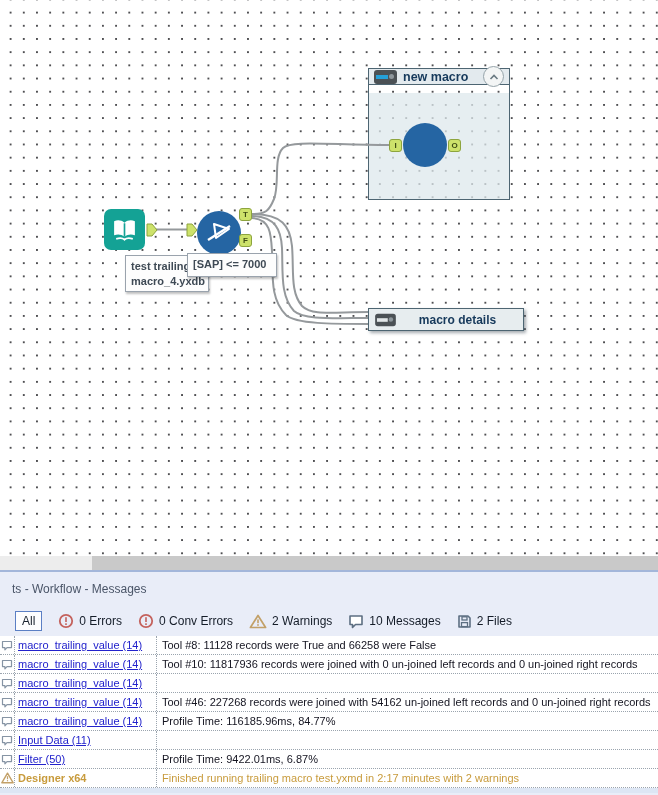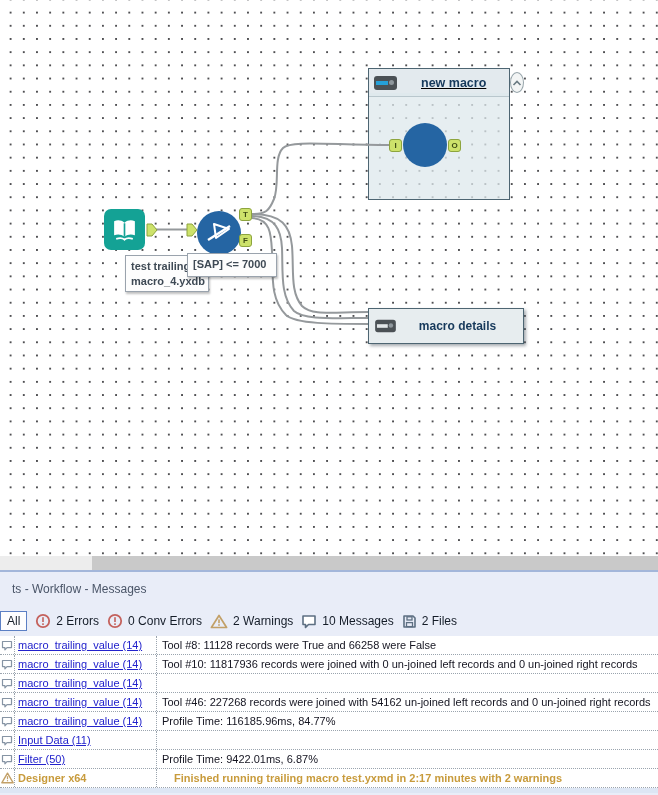--- a/index.html
+++ b/index.html
@@ -7,22 +7,22 @@
        font-family:"Liberation Sans",sans-serif;}
 
   
   .canvas{position:absolute;left:0;top:0;width:658px;height:556px;background-color:#fff;
     background-image:radial-gradient(circle,#4f4f52 0.9px,transparent 1.1px);
     background-size:13.2px 13.2px;background-position:4px 6px;}
   .abs{position:absolute;box-sizing:border-box;}
 
   
   .tc{border:1px solid #4d6572;z-index:1;}
-  .tc-hdr{height:28px;background:#e3eaee;border-bottom:1px solid #4d6572;display:flex;
-          align-items:center;padding:0 5px;gap:24px;box-sizing:border-box;text-decoration:underline;}
+  .tc-hdr{height:16px;background:#e3eaee;border-bottom:1px solid #4d6572;display:flex;
+          align-items:center;padding:0 5px;gap:6px;box-sizing:border-box;}
   .tc-bdy{position:absolute;left:0;right:0;top:24px;bottom:0;background:rgba(222,232,236,0.75);}
   .tc-title{font-size:12.5px;font-weight:bold;color:#16395b;white-space:nowrap;}
   .cicon{width:23px;height:14px;background:#4b5155;border-radius:3px;position:relative;flex:none;}
   .cicon::before{content:"";position:absolute;left:2px;top:5px;width:12px;height:4px;background:#25a0d8;}
   .cicon::after{content:"";position:absolute;left:15px;top:4px;width:5px;height:5px;border-radius:50%;background:#8e979c;}
   .cicon.light::before{background:#e2e6e8;}
   .collapse-btn{margin-left:auto;width:19px;height:19px;border-radius:50%;border:1px solid #96a4aa;
     background:#f3f5f5;display:flex;align-items:center;justify-content:center;cursor:pointer;}
   .tc-details{background:#e7edef;box-shadow:2px 2px 3px rgba(80,92,102,0.5);display:flex;
               align-items:center;padding:0 5px;z-index:3;}
@@ -46,38 +46,38 @@
   .wires path{stroke:#95999c;stroke-width:2;fill:none;stroke-linecap:round;}
 
   
   .hscroll{position:absolute;left:0;top:556px;width:658px;height:14px;background:#ededed;}
   .hscroll-thumb{position:absolute;left:92px;top:0;width:566px;height:14px;background:#c9c9c9;}
 
   
   .panel{position:absolute;left:0;top:570px;width:658px;height:225px;background:#e9edf8;
          border-top:2px solid #a3b6da;box-sizing:border-box;}
   .panel-title{height:34px;padding:10px 0 0 4px;box-sizing:border-box;font-size:12px;color:#4a5568;margin-left:8px;}
-  .ptoolbar{height:30px;padding:0 0;display:flex;align-items:center;gap:8px;
+  .ptoolbar{height:30px;padding:0 15px;display:flex;align-items:center;gap:16px;
             font-size:12px;color:#141c28;}
   .all-btn{border:1px solid #5b7fc4;background:#fdfdfe;padding:0 6px;height:20px;line-height:18px;
            font-size:12px;color:#17202c;box-sizing:border-box;cursor:pointer;}
   .stat{display:flex;align-items:center;gap:5px;cursor:pointer;}
 
   .rows{background:#d946ef;height:152px;overflow:hidden;}
   .msg-row{display:flex;height:19px;box-sizing:border-box;border-bottom:1px dotted #9aa4ae;
            align-items:stretch;background:#fff;}
   .cell{display:flex;align-items:center;box-sizing:border-box;}
   .icon-cell{width:15px;justify-content:center;border-right:1px dotted #9aa4ae;flex:none;}
   .src-cell{width:142px;border-right:1px dotted #9aa4ae;padding-left:3px;overflow:hidden;
             white-space:nowrap;flex:none;}
   .txt-cell{flex:1;padding-left:5px;overflow:hidden;white-space:nowrap;
             font-size:11px;color:#141420;}
   .src-link{font-size:11px;color:#2222cc;text-decoration:underline;cursor:pointer;white-space:nowrap;}
   .msg-row.warn .src-link{color:#c89b3c;font-weight:bold;text-decoration:none;cursor:default;}
-  .msg-row.warn .txt-cell{color:#c89b3c;font-weight:bold;margin-left:12px;}
+  .msg-row.warn .txt-cell{color:#c89b3c;font-weight:normal;}
   .panel-footer{height:5px;background:#dde6f4;}
 </style>
 </head>
 <body>
 
 <div id="app">
 
   <div class="canvas">
 
     <div class="abs tc" style="left:368px;top:68px;width:142px;height:132px;">
@@ -125,21 +125,21 @@
         <path d="M10 6 L25 11 L12 20 Z" fill="none" stroke="#fff" stroke-width="2" stroke-linejoin="round"></path>
       </svg>
     </div>
     <div class="abs anchor" style="left:239px;top:208px;">T</div>
     <div class="abs anchor" style="left:239px;top:234px;">F</div>
 
     <div class="abs ann" style="left:93px;top:255px;width:84px;height:37px;margin-left:32px;">test trailing
 macro_4.yxdb</div>
     <div class="abs ann" style="left:187px;top:253px;width:90px;height:24px;">[SAP] &lt;= 7000</div>
 
-    <div class="abs tc tc-details" style="left:368px;top:308px;width:156px;height:36px;">
+    <div class="abs tc tc-details" style="left:368px;top:308px;width:156px;height:23px;">
       <span class="cicon light" style="transform:scale(0.9);"></span>
       <span class="tc-title">macro details</span>
     </div>
   </div>
 
   <div class="hscroll">
     <div class="hscroll-thumb"></div>
   </div>
 
   <div class="panel">
@@ -147,21 +147,21 @@
 
     <div class="ptoolbar">
       <button class="all-btn">All</button>
 
       <span class="stat">
         <svg width="16" height="16">
           <circle cx="8" cy="8" r="6.2" fill="none" stroke="#c4615c" stroke-width="1.8"></circle>
           <rect x="7.2" y="4.2" width="1.6" height="4.8" fill="#c4615c"></rect>
           <rect x="7.2" y="10.3" width="1.6" height="1.7" fill="#c4615c"></rect>
         </svg>
-        <span>2 Errors</span>
+        <span>0 Errors</span>
       </span>
 
       <span class="stat">
         <svg width="16" height="16">
           <circle cx="8" cy="8" r="6.2" fill="none" stroke="#c4615c" stroke-width="1.8"></circle>
           <rect x="7.2" y="4.2" width="1.6" height="4.8" fill="#c4615c"></rect>
           <rect x="7.2" y="10.3" width="1.6" height="1.7" fill="#c4615c"></rect>
         </svg>
         <span>0 Conv Errors</span>
       </span>

